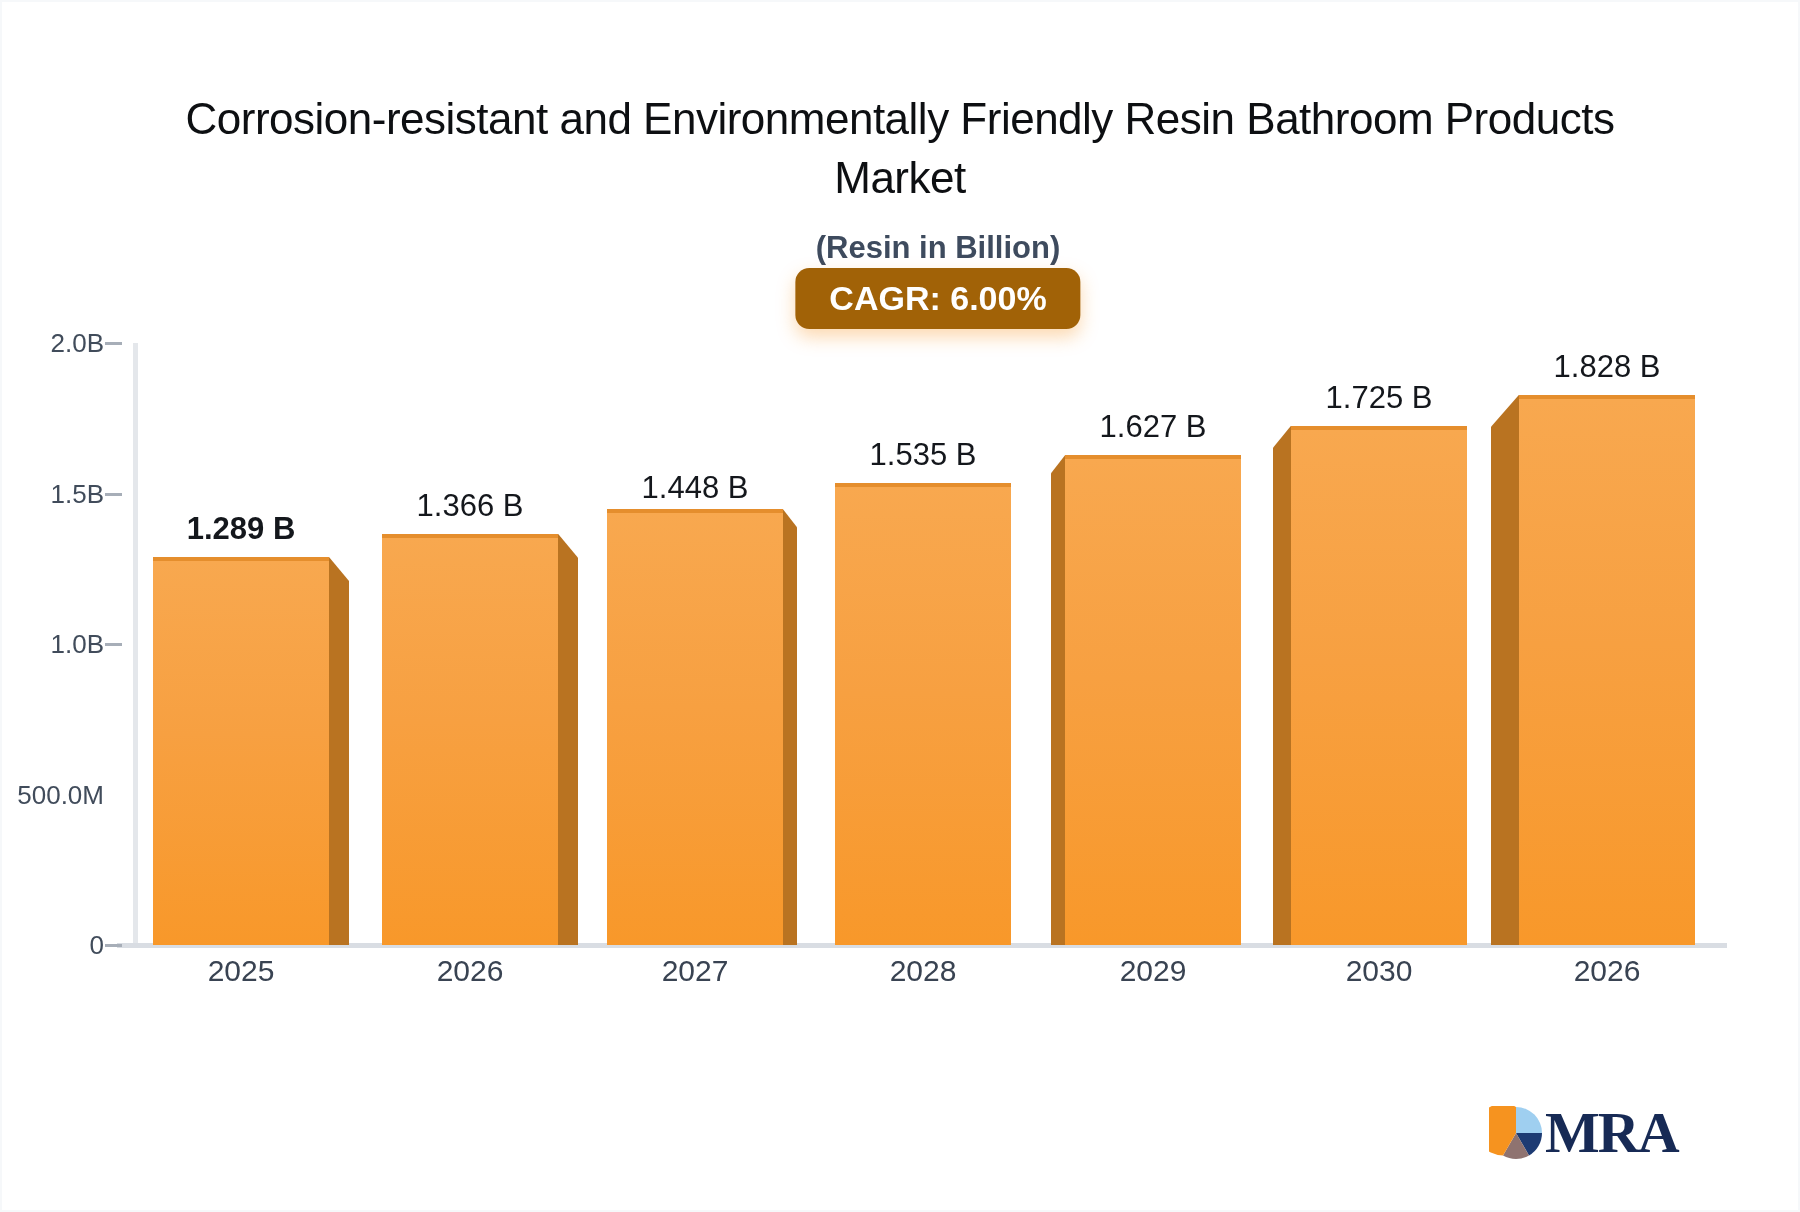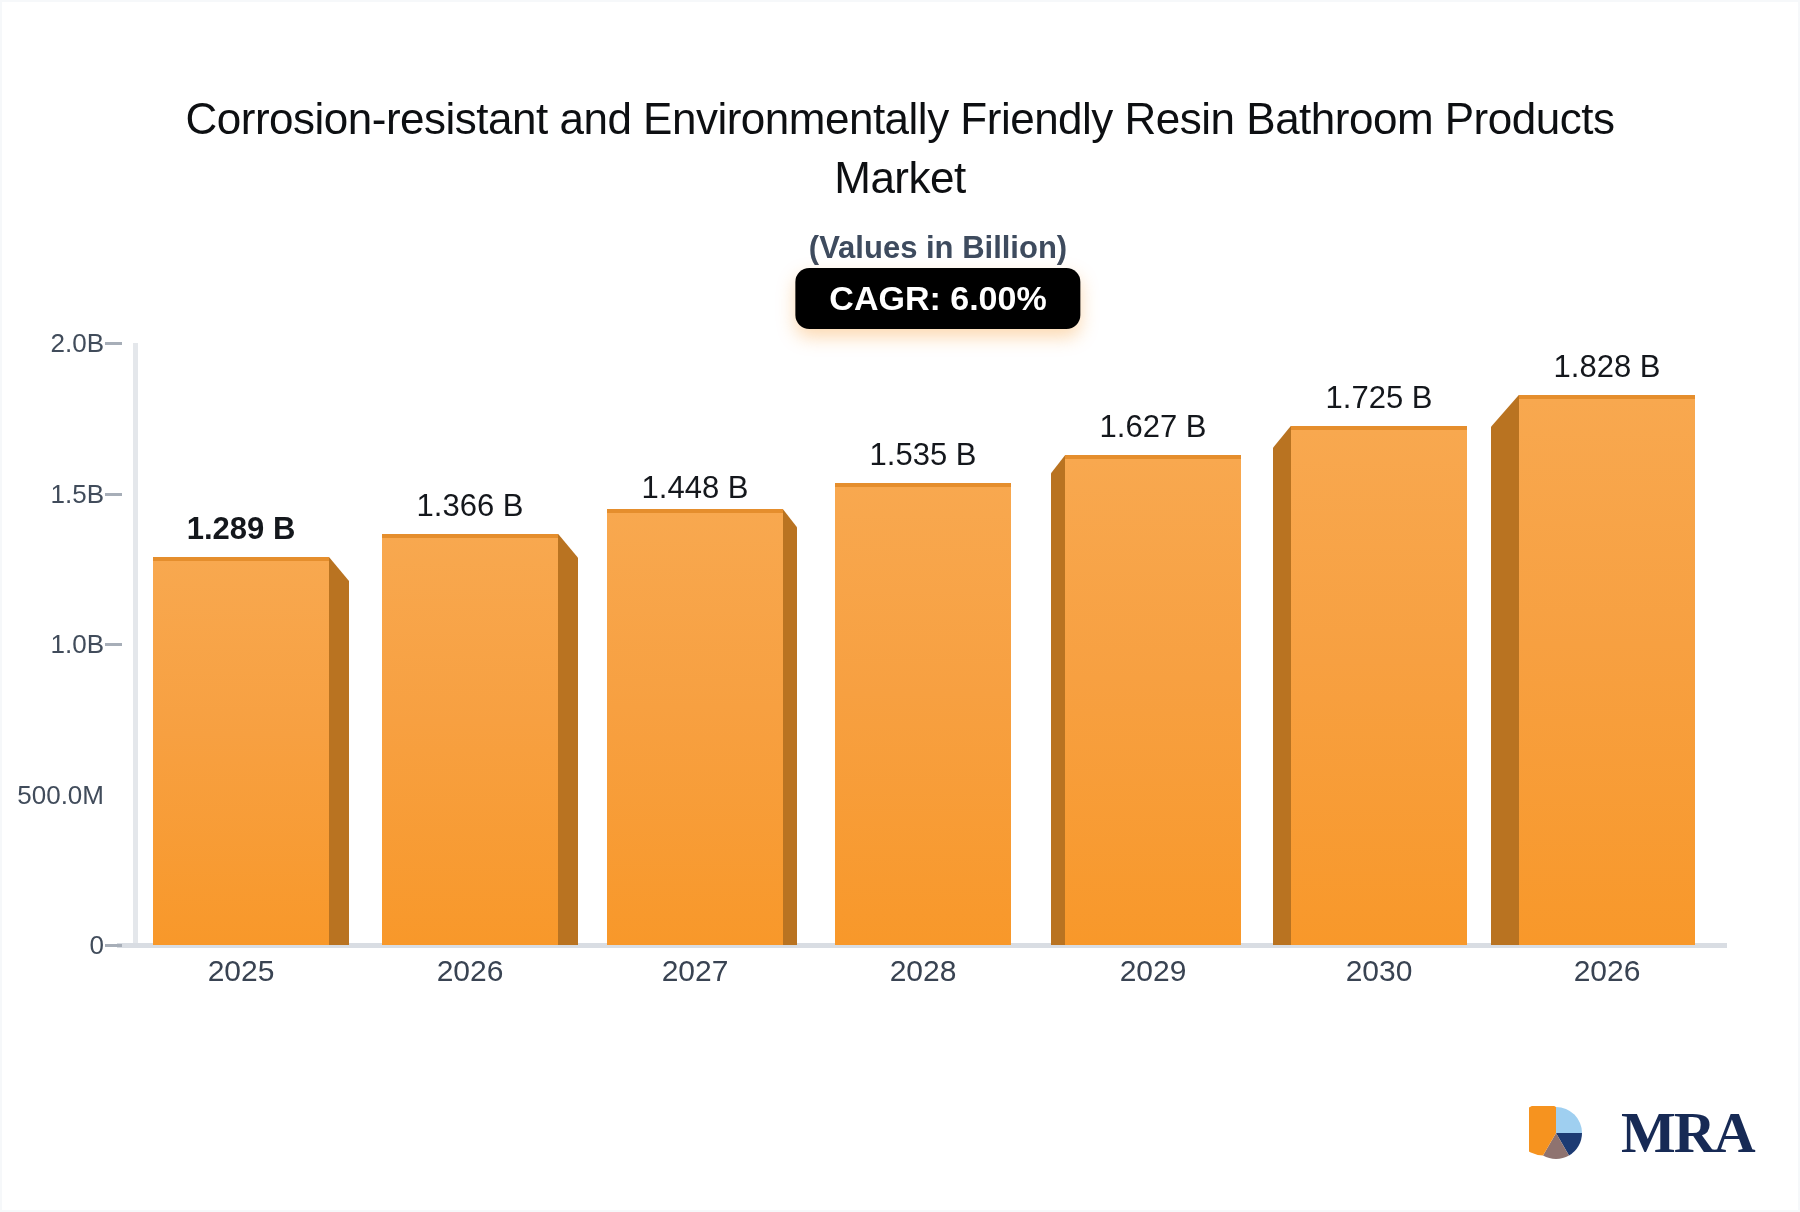--- a/index.html
+++ b/index.html
@@ -14,21 +14,21 @@
     width:1560px;text-align:center;
     font-size:44px;font-weight:400;color:#0d0f12;line-height:1.33;
     letter-spacing:-0.5px;
   }
   .subtitle{
     position:absolute;top:228px;left:calc(50% + 38px);transform:translateX(-50%);
     font-size:31px;font-weight:700;color:#3e4b5e;white-space:nowrap;
   }
   .badge{
     position:absolute;top:266px;left:calc(50% + 38px);transform:translateX(-50%);
-    background:#000000;color:#ffffff;font-size:34px;font-weight:700;
+    background:#a16207;color:#ffffff;font-size:34px;font-weight:700;
     padding:11px 34px;border-radius:14px;white-space:nowrap;
     box-shadow:0 8px 18px rgba(246,147,31,.35);
   }
   .y-axis{
     position:absolute;left:131px;top:341px;width:5px;height:605px;
     background:#e4e7eb;
   }
   .x-axis{
     position:absolute;left:115px;top:941px;width:1610px;height:5px;
     background:#d9dde3;
@@ -50,37 +50,37 @@
   }
   .bar-value{
     position:absolute;width:220px;text-align:center;
     font-size:31px;font-weight:500;color:#14171c;
   }
   .xtick-label{
     position:absolute;width:220px;text-align:center;top:952px;
     font-size:30px;color:#394352;
   }
   .logo{
-    position:absolute;left:1527px;top:1104px;display:flex;align-items:center;gap:36px;
+    position:absolute;left:1487px;top:1104px;display:flex;align-items:center;
   }
   .logo-text{
     font-family:"Liberation Serif","DejaVu Serif",serif;
     font-size:58px;font-weight:700;color:#172a55;letter-spacing:-2px;
     margin-left:2px;line-height:52px;
   }
 </style>
 </head>
 <body>
 
 <div class="title">
   <span>Corrosion-resistant and Environmentally Friendly Resin Bathroom Products Market</span>
   <br>
 </div>
 
-<div class="subtitle">(Values in Billion)</div>
+<div class="subtitle">(Resin in Billion)</div>
 
 <div class="badge">CAGR: 6.00%</div>
 
 <div class="y-axis"></div>
 <div class="x-axis"></div>
 
 <div id="plot">
     <div class="ytick-label" style="left: -8px; top: 326px;">2.0B</div>
     <div class="ytick-dash" style="top: 340px;"></div>
     <div class="ytick-label" style="left: -8px; top: 476.5px;">1.5B</div>

